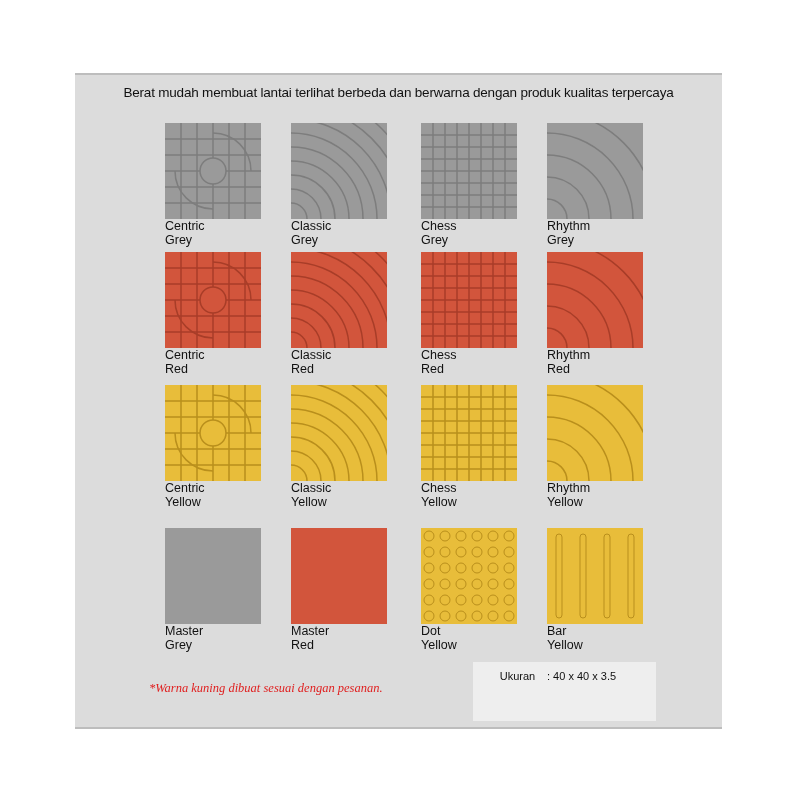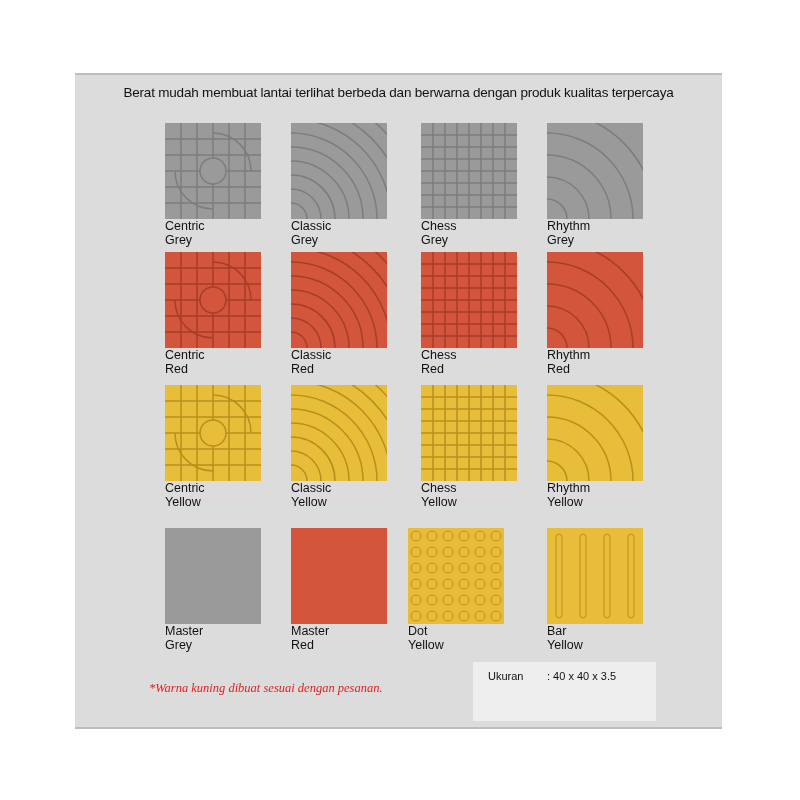--- a/index.html
+++ b/index.html
@@ -5,21 +5,21 @@
   html,body{margin:0;padding:0;background:#ffffff;}
   body{width:800px;height:800px;position:relative;overflow:hidden;font-family:"Liberation Sans",sans-serif;}
   .panel{position:absolute;left:75px;top:73px;width:647px;height:656px;background:#dcdcdc;border-top:2px solid #bdbdbd;border-bottom:2px solid #bdbdbd;box-sizing:border-box;}
   .title{position:absolute;left:0;top:10px;width:100%;text-align:center;font-size:13.5px;color:#111;letter-spacing:-0.2px;}
   .tile{position:absolute;width:105px;}
   .sw{width:96px;height:96px;box-sizing:border-box;}
   .lbl{font-size:12.5px;line-height:13px;color:#111;margin-top:1px;}
   .note{position:absolute;left:74px;top:606px;font-size:12.5px;font-style:italic;color:#e02020;font-family:Liberation Serif, serif;}
   .specs{position:absolute;left:398px;top:587px;width:183px;height:59px;background:#eeeeee;box-sizing:border-box;padding:6px 0 0 15px;font-size:11px;color:#111;line-height:16px;}
   .specs .row{display:flex;}
-  .specs .k{width:59px;}
+  .specs .k{width:59px;text-align:center;}
 </style>
 </head>
 <body>
 
 <div class="panel">
   <div class="title">Berat mudah membuat lantai terlihat berbeda dan berwarna dengan produk kualitas terpercaya</div>
 
   <div id="grid">
       <div class="tile" style="left: 90px; top: 48px;">
         <div class="sw"><svg width="96" height="96" viewBox="0 0 96 96">
@@ -235,21 +235,21 @@
       <div class="lbl">Master</div>
       <div class="lbl">Grey</div>
       </div>
       <div class="tile" style="left: 216px; top: 453px;">
         <div class="sw"><svg width="96" height="96" viewBox="0 0 96 96">
             <rect width="96" height="96" fill="#d2553c"></rect>
           </svg></div>
       <div class="lbl">Master</div>
       <div class="lbl">Red</div>
       </div>
-      <div class="tile" style="left: 333px; top: 453px;">
+      <div class="tile" style="left: 346px; top: 453px;">
         <div class="sw"><svg width="96" height="96" viewBox="0 0 96 96">
             <rect width="96" height="96" fill="#e8bd3a"></rect>
             <circle cx="8" cy="8" r="5" fill="#e8bd3a" stroke="#b98f1c" stroke-width="1"></circle>
             <circle cx="24" cy="8" r="5" fill="#e8bd3a" stroke="#b98f1c" stroke-width="1"></circle>
             <circle cx="40" cy="8" r="5" fill="#e8bd3a" stroke="#b98f1c" stroke-width="1"></circle>
             <circle cx="56" cy="8" r="5" fill="#e8bd3a" stroke="#b98f1c" stroke-width="1"></circle>
             <circle cx="72" cy="8" r="5" fill="#e8bd3a" stroke="#b98f1c" stroke-width="1"></circle>
             <circle cx="88" cy="8" r="5" fill="#e8bd3a" stroke="#b98f1c" stroke-width="1"></circle>
             <circle cx="8" cy="24" r="5" fill="#e8bd3a" stroke="#b98f1c" stroke-width="1"></circle>
             <circle cx="24" cy="24" r="5" fill="#e8bd3a" stroke="#b98f1c" stroke-width="1"></circle>

